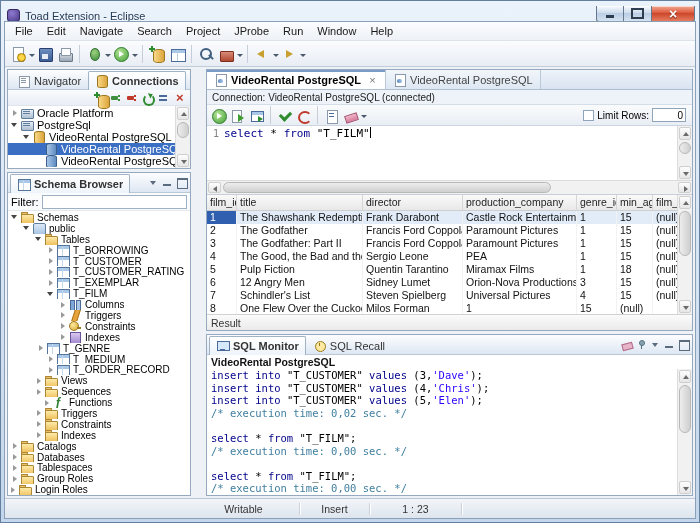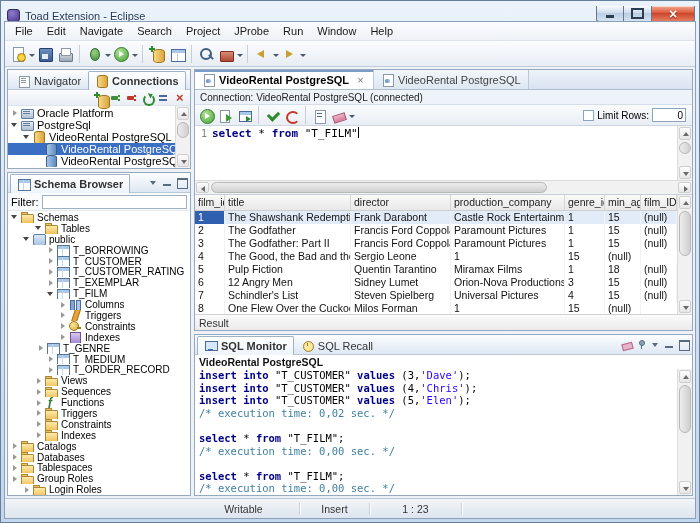--- a/index.html
+++ b/index.html
@@ -63,21 +63,21 @@
 .i-connect::before{left:2px;top:5px;width:7px;height:4px;background:#3f8f3f;border-radius:1px}
 .i-connect::after{left:9px;top:4px;width:2px;height:2px;background:#3f8f3f;box-shadow:0 4px 0 #3f8f3f}
 .i-disconnect::before{left:2px;top:5px;width:7px;height:4px;background:#c0392b;border-radius:1px}
 .i-disconnect::after{left:9px;top:4px;width:2px;height:2px;background:#c0392b;box-shadow:0 4px 0 #c0392b}
 .i-refresh::before{left:2px;top:3px;width:8px;height:8px;border:2px solid #2d8c2d;border-top-color:transparent;border-radius:50%}
 .i-refresh::after{left:8px;top:1px;border-left:4px solid #2d8c2d;border-top:3px solid transparent;border-bottom:3px solid transparent;transform:rotate(-25deg)}
 .i-collapse-all::before{left:2px;top:4px;width:8px;height:2px;background:#4a6a9a;box-shadow:0 4px 0 #4a6a9a}
 .i-delete::before{content:"\00d7";color:#c0392b;font-size:13px;font-weight:bold;left:3px;top:-1px}
 
 .main{flex:1;display:flex;overflow:hidden;padding:2px}
-.leftcol{width:184px;flex:none;display:flex;flex-direction:column;margin-right:3px}
+.leftcol{width:184px;flex:none;display:flex;flex-direction:column;margin-right:15px}
 .rightcol{flex:1;display:flex;flex-direction:column;overflow:hidden}
 .panel{border:1px solid #95a9bf;background:#fff;display:flex;flex-direction:column;overflow:hidden}
 #conn-panel{height:100px;flex:none;margin-bottom:3px}
 #schema-panel{flex:1}
 .editor-panel{height:262px;flex:none;margin-bottom:3px}
 .monitor-panel{flex:1}
 
 .tabrow{height:20px;flex:none;display:flex;align-items:flex-end;background:linear-gradient(#fdfdfe,#dde7f3);border-bottom:1px solid #b9c7d6;padding-left:2px}
 .vtab{display:flex;align-items:center;height:19px;padding:0 6px;color:#333;position:relative;top:1px;border:1px solid transparent;border-bottom:none;white-space:nowrap}
 .vtab.active{background:linear-gradient(#ffffff,#eef4fb);border-color:#9fb2c6;border-radius:2px 2px 0 0;font-weight:bold}
@@ -138,21 +138,21 @@
 .connbar{height:15px;flex:none;background:#eef3f9;border-bottom:1px solid #d5dde8;font-size:10px;display:flex;align-items:center;padding:0 5px;color:#222}
 .etoolbar{height:21px;flex:none;display:flex;align-items:center;background:linear-gradient(#fafbfc,#e9eef5);border-bottom:1px solid #ccd5e0;padding:0 2px}
 .etoolbar .tbi{width:17px;height:17px}
 .limit{margin-left:auto;display:flex;align-items:center;gap:3px;font-size:10px;padding-right:4px}
 .cb{width:11px;height:11px;background:#fff;border:1px solid #8ea4ba;flex:none}
 .linput{width:34px;height:14px;border:1px solid #8ea4ba;font-size:10px;text-align:right;padding-right:2px;font-family:"Liberation Sans",sans-serif}
 .sqlarea{flex:1;display:flex;overflow:hidden;background:#fff}
 .sqltext{flex:1;overflow:hidden;font-family:"DejaVu Sans Mono","Liberation Mono",monospace;font-size:11px;padding-top:1px}
 .sline{display:flex;height:14px;line-height:14px;white-space:pre}
 .lnum{width:17px;flex:none;text-align:right;padding-right:5px;color:#808080;font-size:10px}
-.sg-kw{color:#00008b;font-weight:bold}
+.sg-kw{color:#00008b;font-weight:normal}
 .sg-pl{color:#000}
 .sg-id{color:#000}
 .sg-str{color:#2a00ff}
 .sg-cm{color:#3f7f9f}
 .caret-i{display:inline-block;width:1px;height:11px;background:#000;vertical-align:-1px}
 
 .vsb{width:15px;flex:none;background:#f1f1f1;border-left:1px solid #dcdcdc;display:flex;flex-direction:column}
 .hsb{height:14px;flex:none;background:#f1f1f1;border-top:1px solid #dcdcdc;display:flex}
 .sbtn{flex:none;position:relative;background:linear-gradient(#fdfdfd,#e6e6e6);border:1px solid #cfcfcf;border-radius:2px;margin:1px}
 .vsb .sbtn{height:13px}
@@ -322,30 +322,30 @@
             <span>Filter:</span>
             <input class="finput" value="" style="">
           </div>
           <div class="treewrap">
             <div class="tree" id="schema-tree">
                 <div class="trow" style="padding-left: 2px;">
                   <span class="tw tw-e"></span>
                   <span class="ti ti-folder"></span>
                   <span class="tlabel">Schemas</span>
                 </div>
-                <div class="trow" style="padding-left: 26px;">
-                  <span class="tw tw-e"></span>
-                  <span class="ti ti-folder"></span>
-                  <span class="tlabel">Tables</span>
-                </div>
                 <div class="trow" style="padding-left: 14px;">
                   <span class="tw tw-e"></span>
                   <span class="ti ti-schema"></span>
                   <span class="tlabel">public</span>
                 </div>
+                <div class="trow" style="padding-left: 26px;">
+                  <span class="tw tw-e"></span>
+                  <span class="ti ti-folder"></span>
+                  <span class="tlabel">Tables</span>
+                </div>
                 <div class="trow" style="padding-left: 38px;">
                   <span class="tw tw-c"></span>
                   <span class="ti ti-table"></span>
                   <span class="tlabel">T_BORROWING</span>
                 </div>
                 <div class="trow" style="padding-left: 38px;">
                   <span class="tw tw-c"></span>
                   <span class="ti ti-table"></span>
                   <span class="tlabel">T_CUSTOMER</span>
                 </div>
@@ -402,21 +402,21 @@
                 <div class="trow" style="padding-left: 26px; text-align: right;">
                   <span class="tw tw-c"></span>
                   <span class="ti ti-folder"></span>
                   <span class="tlabel">Views</span>
                 </div>
                 <div class="trow" style="padding-left: 26px;">
                   <span class="tw tw-c"></span>
                   <span class="ti ti-folder"></span>
                   <span class="tlabel">Sequences</span>
                 </div>
-                <div class="trow" style="padding-left: 26px;">
+                <div class="trow" style="padding-left: 34px;">
                   <span class="tw tw-c"></span>
                   <span class="ti ti-func"></span>
                   <span class="tlabel">Functions</span>
                 </div>
                 <div class="trow" style="padding-left: 26px;">
                   <span class="tw tw-c"></span>
                   <span class="ti ti-folder"></span>
                   <span class="tlabel">Triggers</span>
                 </div>
                 <div class="trow" style="padding-left: 26px;">
@@ -442,21 +442,21 @@
                 <div class="trow" style="padding-left: 2px;">
                   <span class="tw tw-c"></span>
                   <span class="ti ti-folder"></span>
                   <span class="tlabel">Tablespaces</span>
                 </div>
                 <div class="trow" style="padding-left: 2px;">
                   <span class="tw tw-c"></span>
                   <span class="ti ti-folder"></span>
                   <span class="tlabel">Group Roles</span>
                 </div>
-                <div class="trow" style="padding-left: 14px;">
+                <div class="trow" style="padding-left: 0;">
                   <span class="tw tw-c"></span>
                   <span class="ti ti-folder"></span>
                   <span class="tlabel">Login Roles</span>
                 </div>
               </div>
           </div>
         </div>
       </div>
 
       <div class="rightcol">
@@ -550,20 +550,21 @@
                     <div class="gc">Francis Ford Coppola</div>
                     <div class="gc">Paramount Pictures</div>
                     <div class="gc">1</div>
                     <div class="gc">15</div>
                     <div class="gc">(null)</div>
                   </div>
                   <div class="grow gcols">
                     <div class="gc">4</div>
                     <div class="gc">The Good, the Bad and the Ugly</div>
                     <div class="gc">Sergio Leone</div>
+                    <div class="gc">PEA</div>
                     <div class="gc">1</div>
                     <div class="gc">15</div>
                     <div class="gc">(null)</div>
                   </div>
                   <div class="grow gcols">
                     <div class="gc">5</div>
                     <div class="gc">Pulp Fiction</div>
                     <div class="gc">Quentin Tarantino</div>
                     <div class="gc">Miramax Films</div>
                     <div class="gc">1</div>

